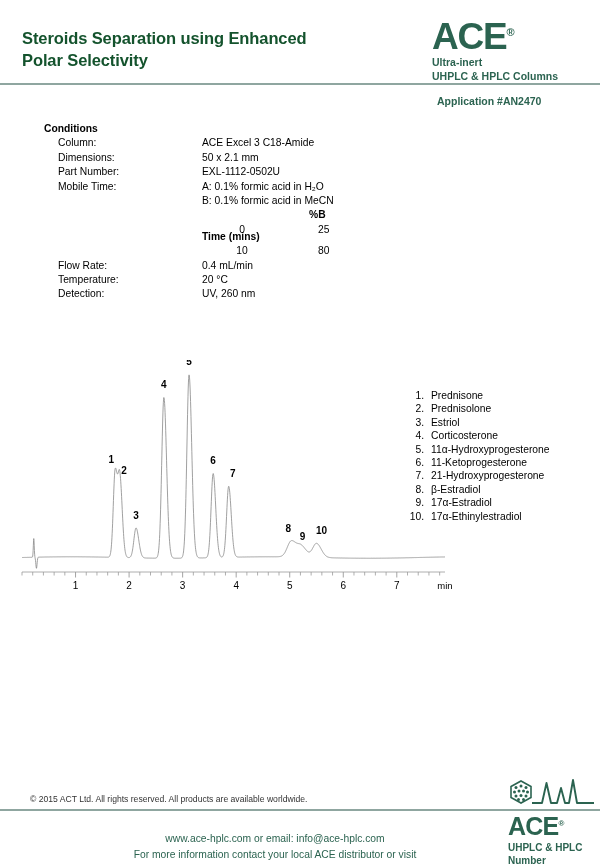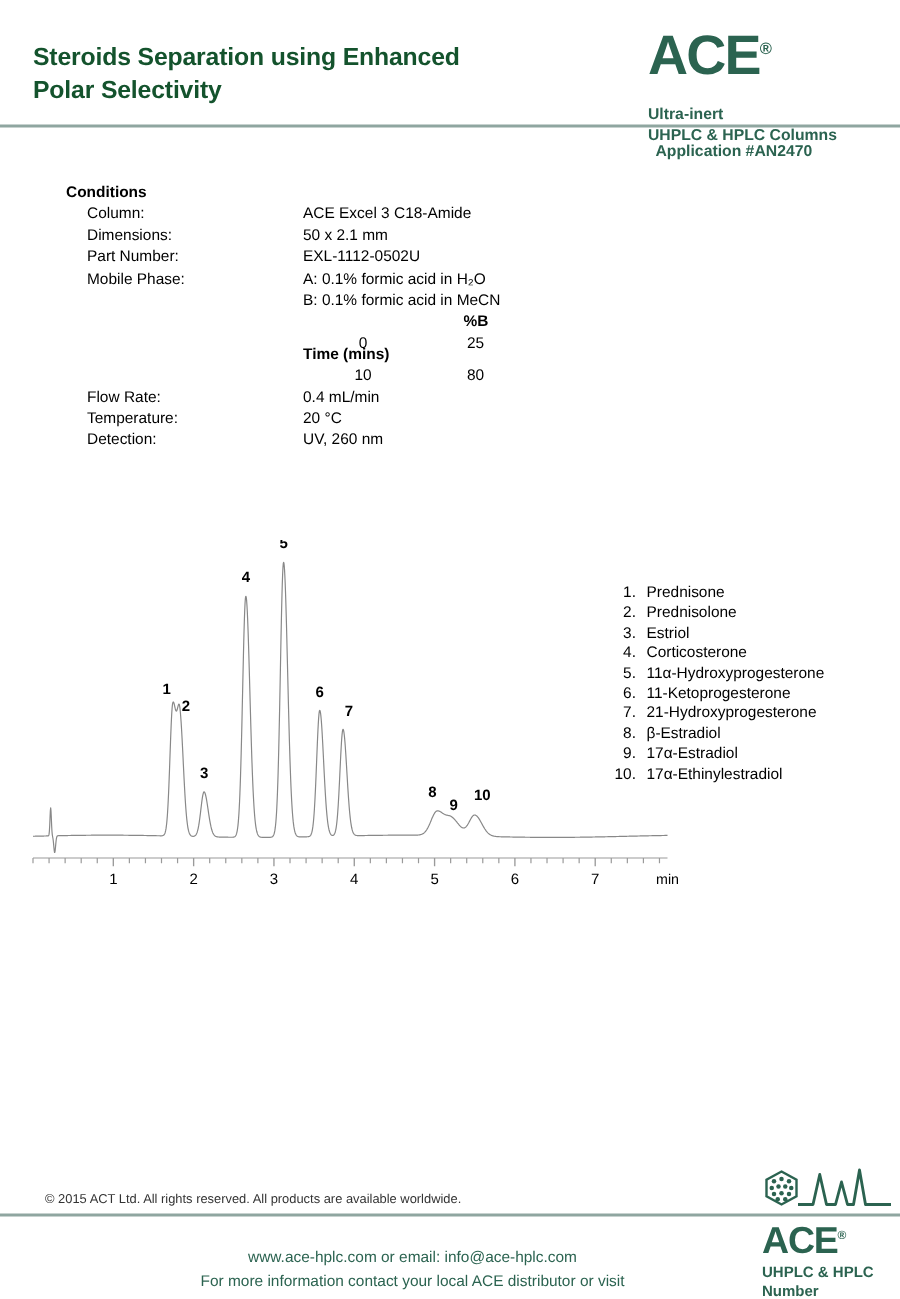--- a/index.html
+++ b/index.html
@@ -48,21 +48,21 @@
     color: #2b6350;
     display: inline-block;
   }
   #brand-ace .reg {
     font-size: 11px;
     vertical-align: super;
     letter-spacing: 0;
     font-weight: bold;
   }
   #brand-sub1 {
-    margin-top: 14px;
+    margin-top: 0;
     font-size: 10.5px;
     font-weight: bold;
     color: #2b6350;
     line-height: 1.35;
   }
   #brand-sub2 {
     font-size: 10.5px;
     font-weight: bold;
     color: #2b6350;
     line-height: 1.35;
@@ -125,23 +125,22 @@
     font-weight: bold;
   }
   .grad-time {
     position: absolute;
     left: 158px; top: 0;
     width: 80px;
     text-align: center;
   }
   .grad-pctb {
     position: absolute;
-    left: 258px; top: 0;
+    left: 274px; top: 0;
     width: 30px;
-    text-align: center;
   }
   .spacer-row { height: 7px; }
 
   
   #chrom {
     position: absolute;
     left: 10px; top: 360px;
     width: 450px; height: 245px;
   }
   #chrom svg { display: block; }
@@ -243,21 +242,21 @@
   </div>
   <div class="cond-row">
     <span class="cond-label">Dimensions:</span>
     <span class="cond-value">50 x 2.1 mm</span>
   </div>
   <div class="cond-row">
     <span class="cond-label">Part Number:</span>
     <span class="cond-value">EXL-1112-0502U</span>
   </div>
   <div class="cond-row">
-    <span class="cond-label">Mobile Phase:</span>
+    <span class="cond-label">Mobile Time:</span>
     <span class="cond-value">A: 0.1% formic acid in H₂O</span>
   </div>
   <div class="cond-row">
     <span class="cond-label"></span>
     <span class="cond-value">B: 0.1% formic acid in MeCN</span>
   </div>
 
   <div class="grad-row">
     <span class="grad-head">Time (mins)</span>
     <span class="grad-headb">%B</span>

